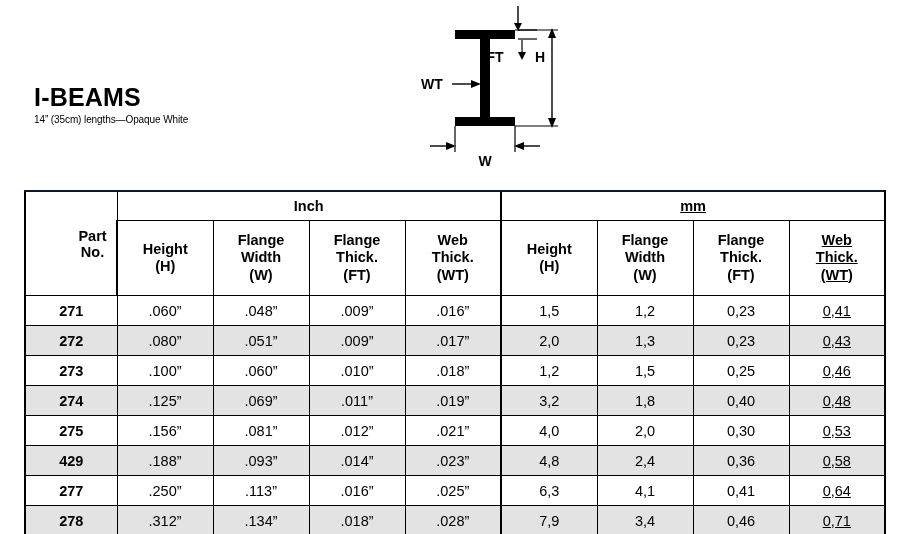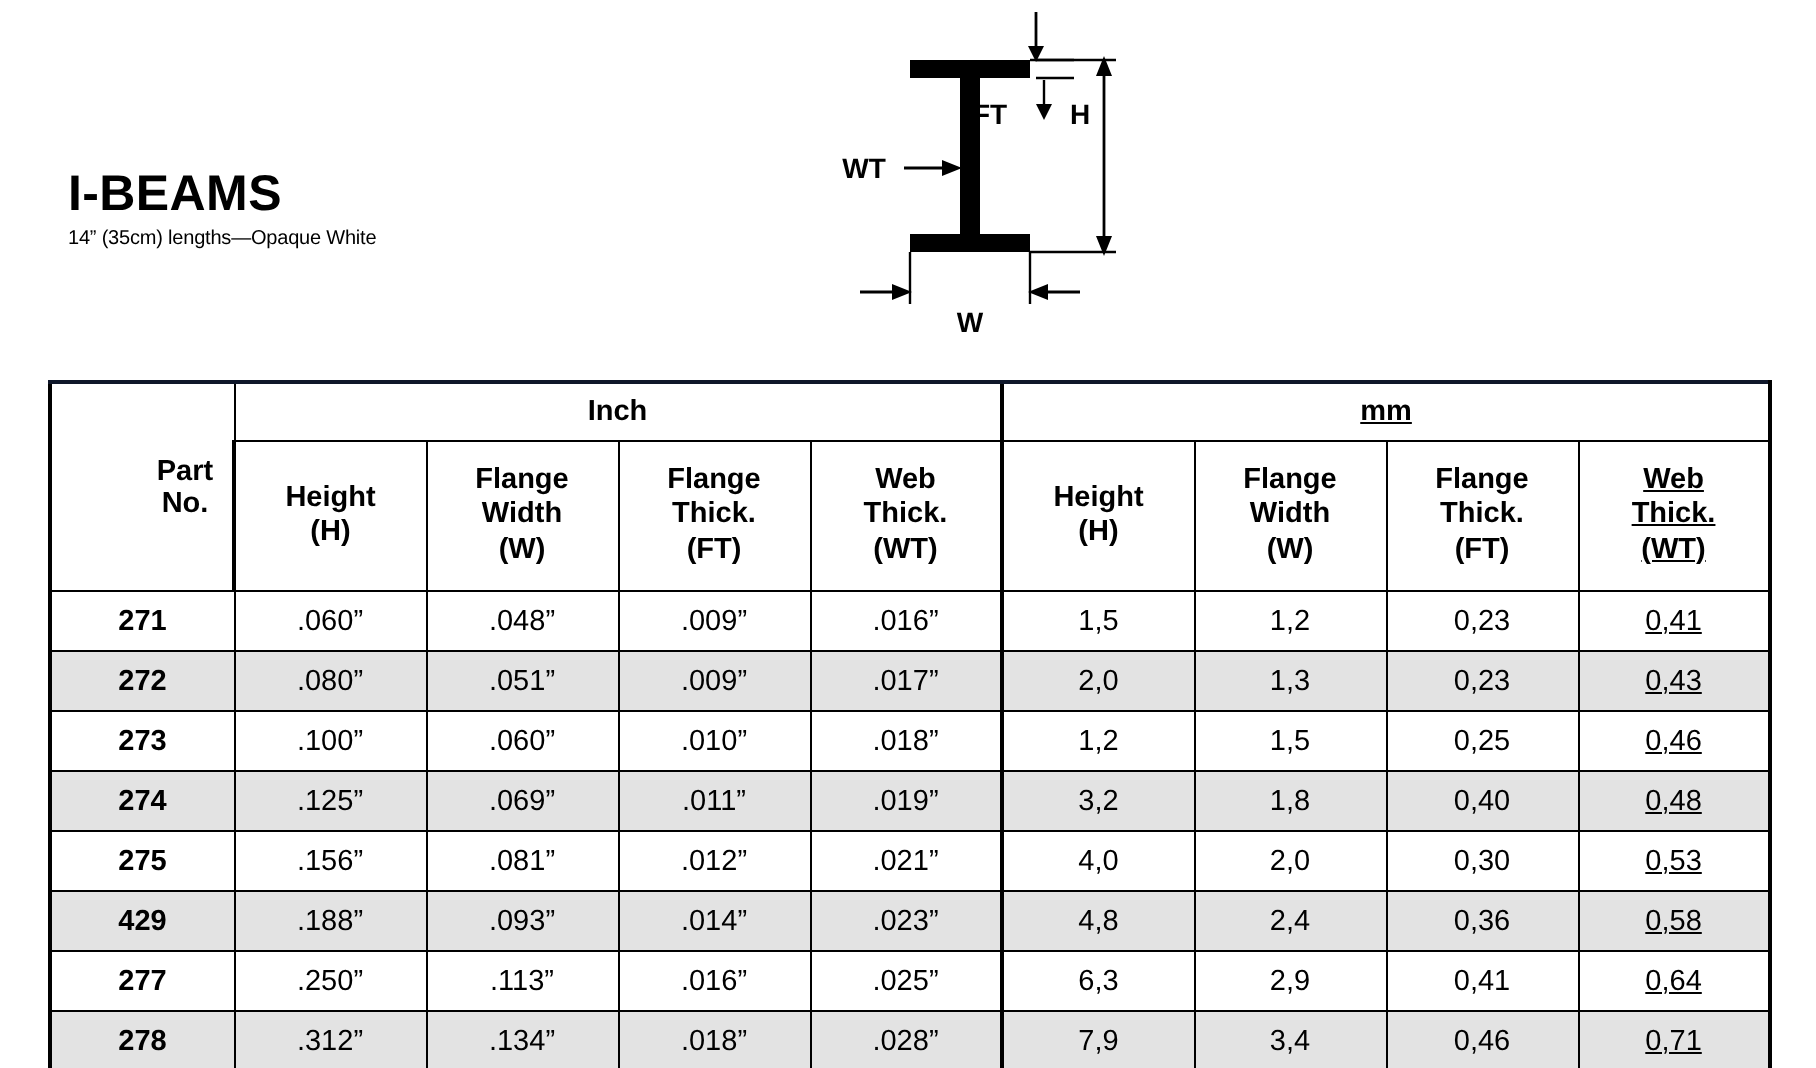--- a/index.html
+++ b/index.html
@@ -287,21 +287,21 @@
         <td>0,36</td>
         <td>0,58</td>
       </tr>
       <tr>
         <td class="partno">277</td>
         <td>.250”</td>
         <td>.113”</td>
         <td>.016”</td>
         <td>.025”</td>
         <td class="sep-left">6,3</td>
-        <td>2,9</td>
+        <td>4,1</td>
         <td>0,41</td>
         <td>0,64</td>
       </tr>
       <tr class="alt">
         <td class="partno">278</td>
         <td>.312”</td>
         <td>.134”</td>
         <td>.018”</td>
         <td>.028”</td>
         <td class="sep-left">7,9</td>

